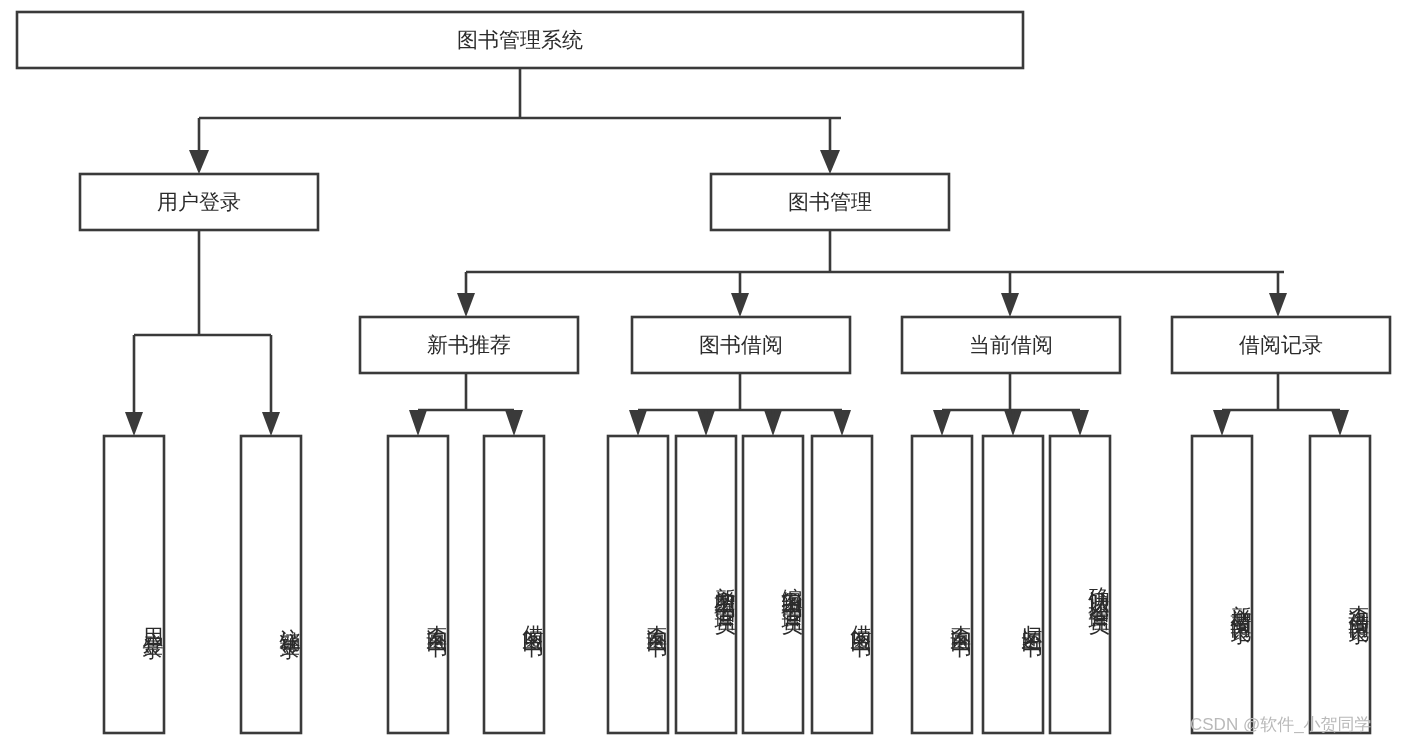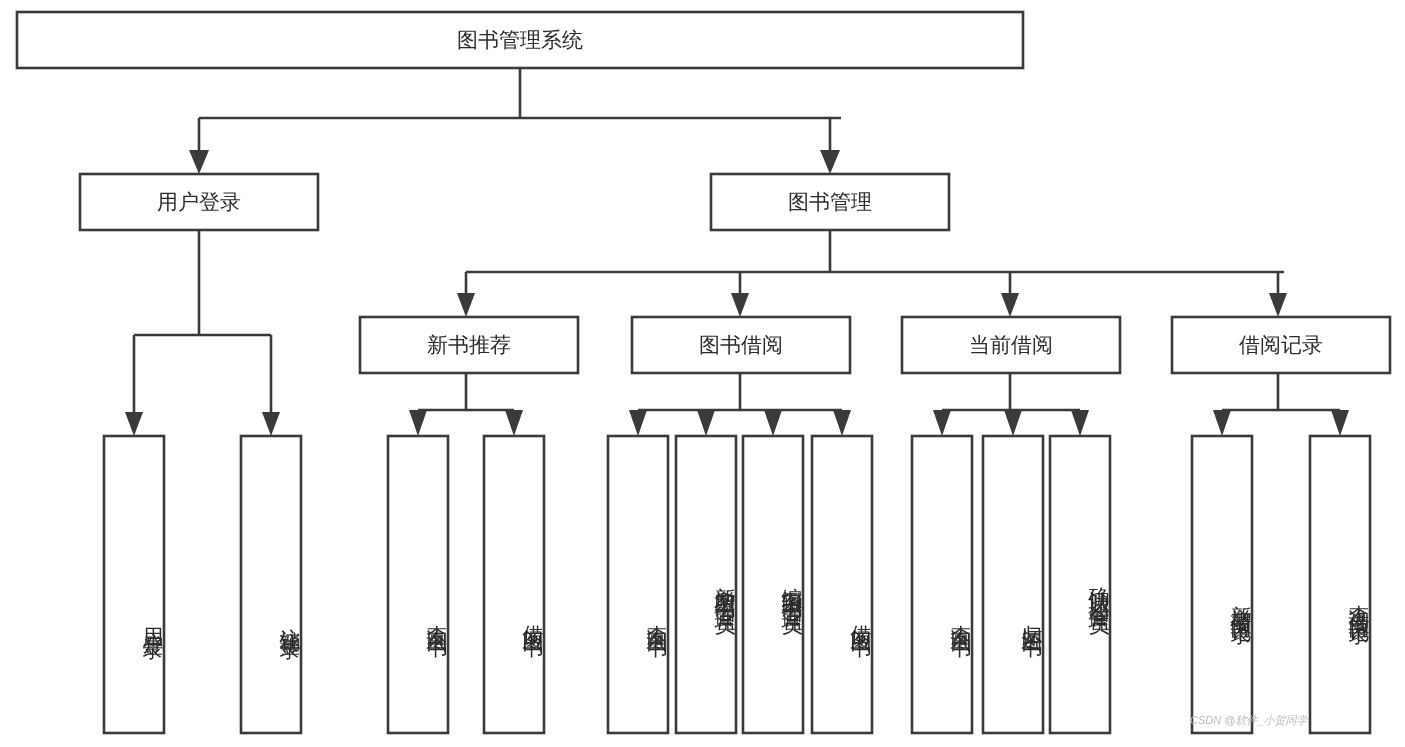--- a/index.html
+++ b/index.html
@@ -61,26 +61,25 @@
     letter-spacing: 4px;
     display: flex;
     align-items: flex-start;
     justify-content: center;
     pointer-events: none;
     user-select: none;
   }
   .watermark {
     position: absolute;
     font-family: "Liberation Sans", "DejaVu Sans", sans-serif;
-    font-size: 11px;
+    font-size: 17px;
     color: #b9b9b9;
     white-space: nowrap;
     left: 1190px;
     top: 713px;
-    font-style: italic;
   }
 </style>
 </head>
 <body>
 
 <div id="diagram-root">
 
   <svg class="diagram" viewBox="0 0 1405 747">
 
     <g>

